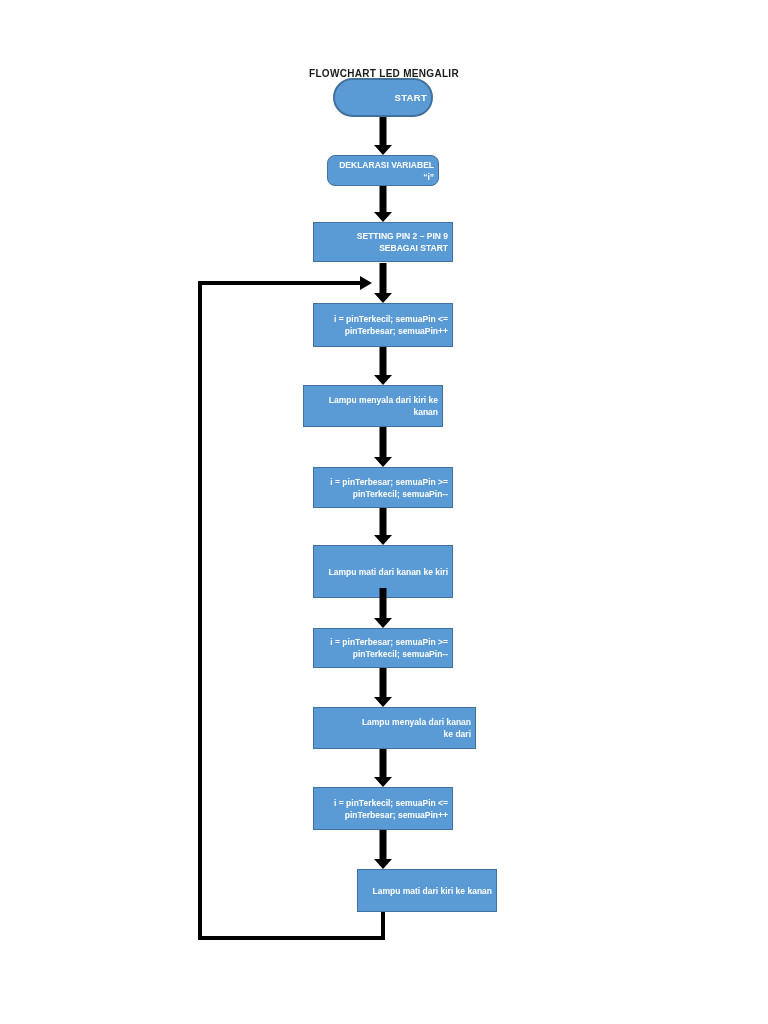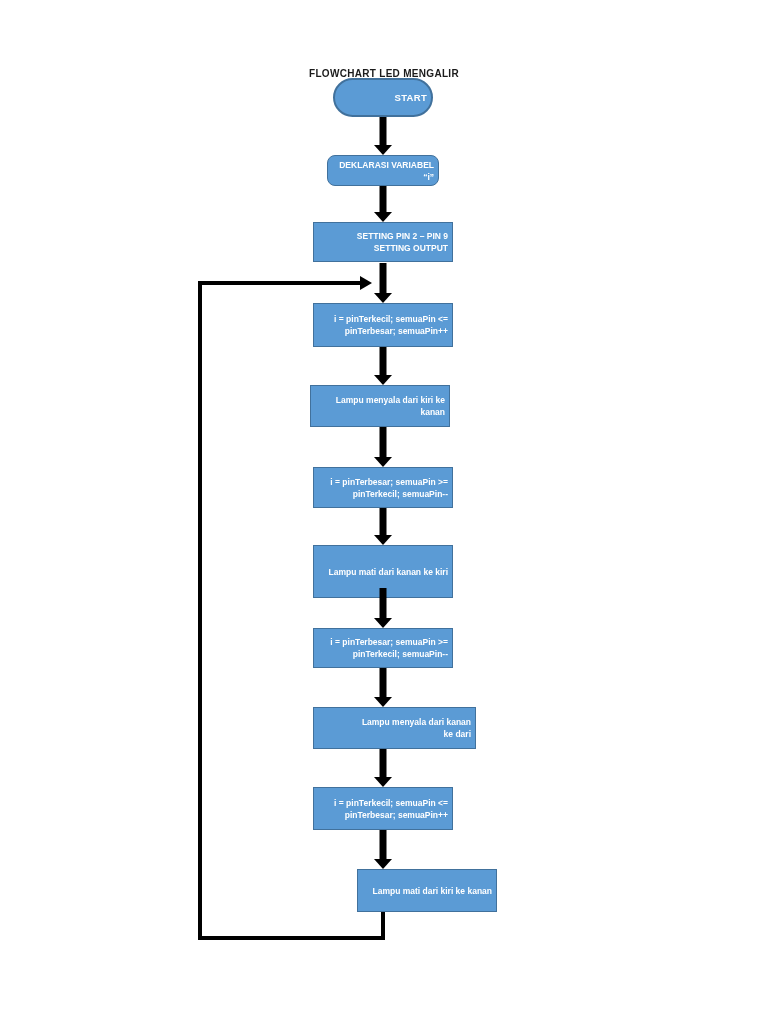--- a/index.html
+++ b/index.html
@@ -60,21 +60,21 @@
   <span>“i”</span>
 </div>
 
 <div class="varrow" style="left:374px;top:186px;height:36px;">
   <div class="shaft"></div>
   <div class="head"></div>
 </div>
 
 <div class="node" style="left:313px;top:222px;width:140px;height:40px;">
   <span>SETTING PIN 2 – PIN 9</span>
-  <span>SETTING OUTPUT</span>
+  <span>SEBAGAI START</span>
 </div>
 
 <div class="varrow" style="left:374px;top:263px;height:40px;">
   <div class="shaft"></div>
   <div class="head"></div>
 </div>
 
 <div class="loop-seg" style="left:381px;top:912px;width:4px;height:26px;"></div>
 <div class="loop-seg" style="left:198px;top:936px;width:187px;height:4px;"></div>
 <div class="loop-seg" style="left:198px;top:281px;width:4px;height:659px;"></div>
@@ -84,21 +84,21 @@
 <div class="node" style="left:313px;top:303px;width:140px;height:44px;">
   <span>i = pinTerkecil; semuaPin &lt;=</span>
   <span>pinTerbesar; semuaPin++</span>
 </div>
 
 <div class="varrow" style="left:374px;top:347px;height:38px;">
   <div class="shaft"></div>
   <div class="head"></div>
 </div>
 
-<div class="node" style="left:310px;top:385px;width:140px;height:42px;">
+<div class="node" style="left:303px;top:385px;width:140px;height:42px;">
   <span>Lampu menyala dari kiri ke</span>
   <span>kanan</span>
 </div>
 
 <div class="varrow" style="left:374px;top:427px;height:40px;">
   <div class="shaft"></div>
   <div class="head"></div>
 </div>
 
 <div class="node" style="left:313px;top:467px;width:140px;height:41px;">

